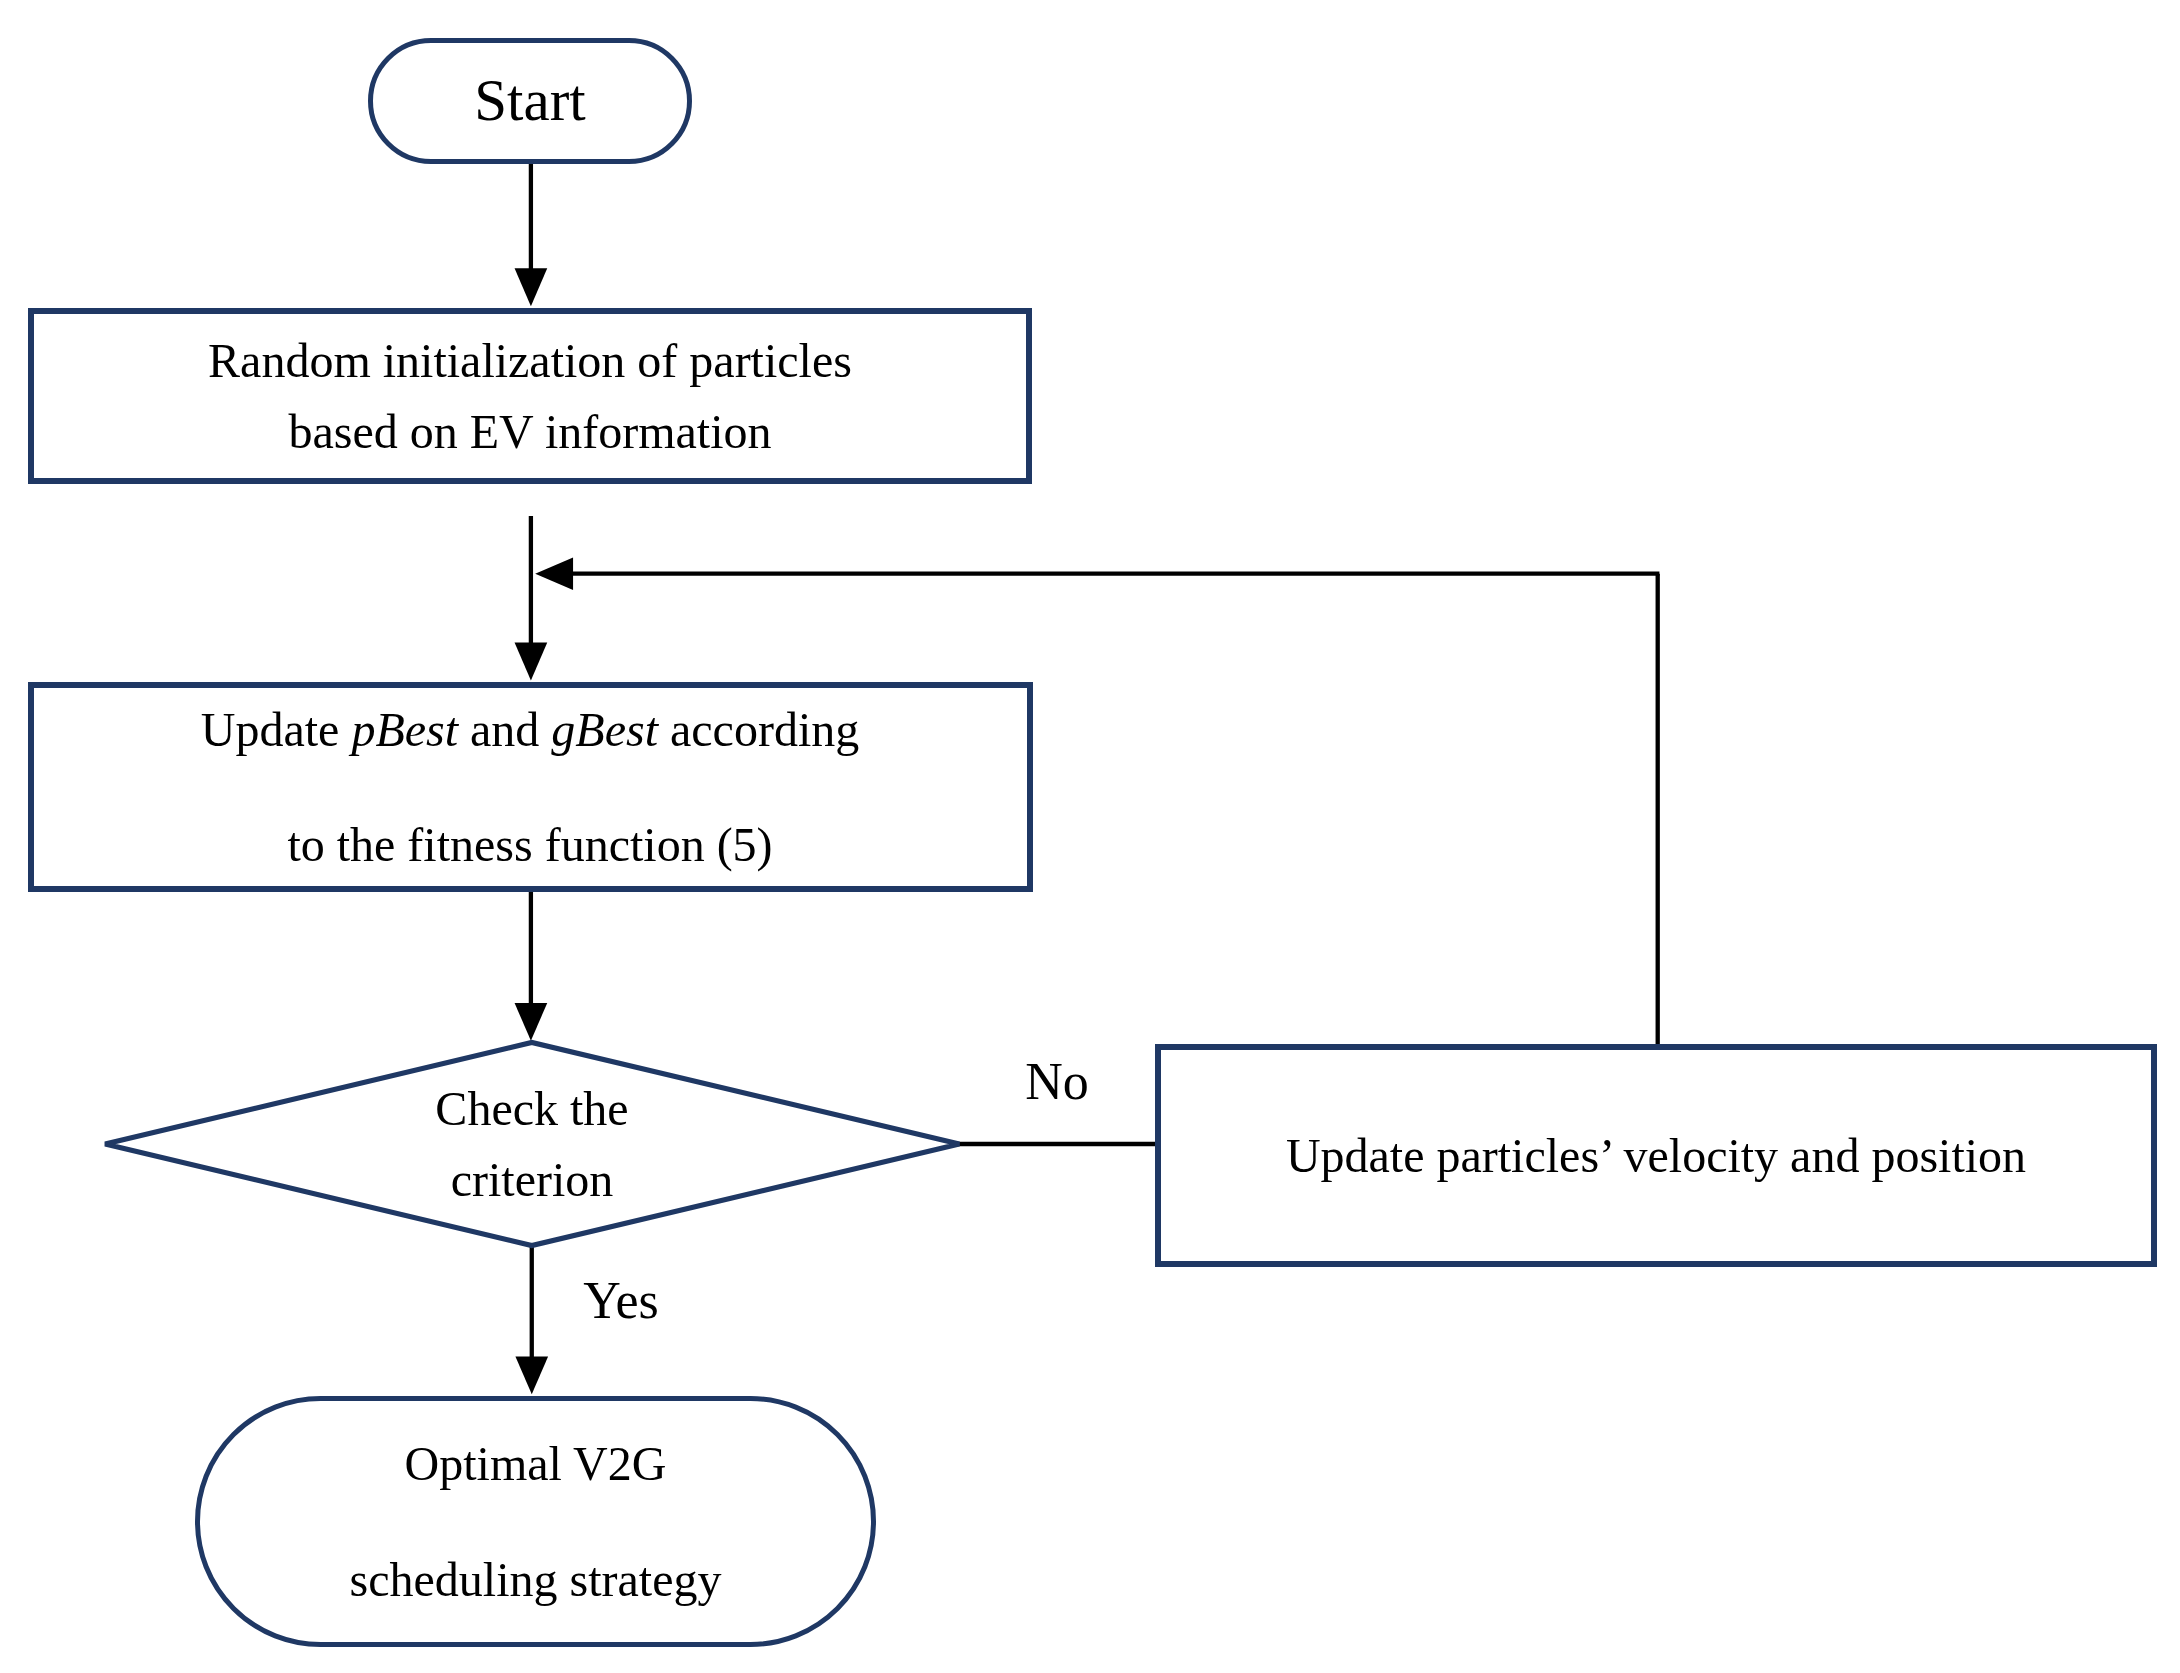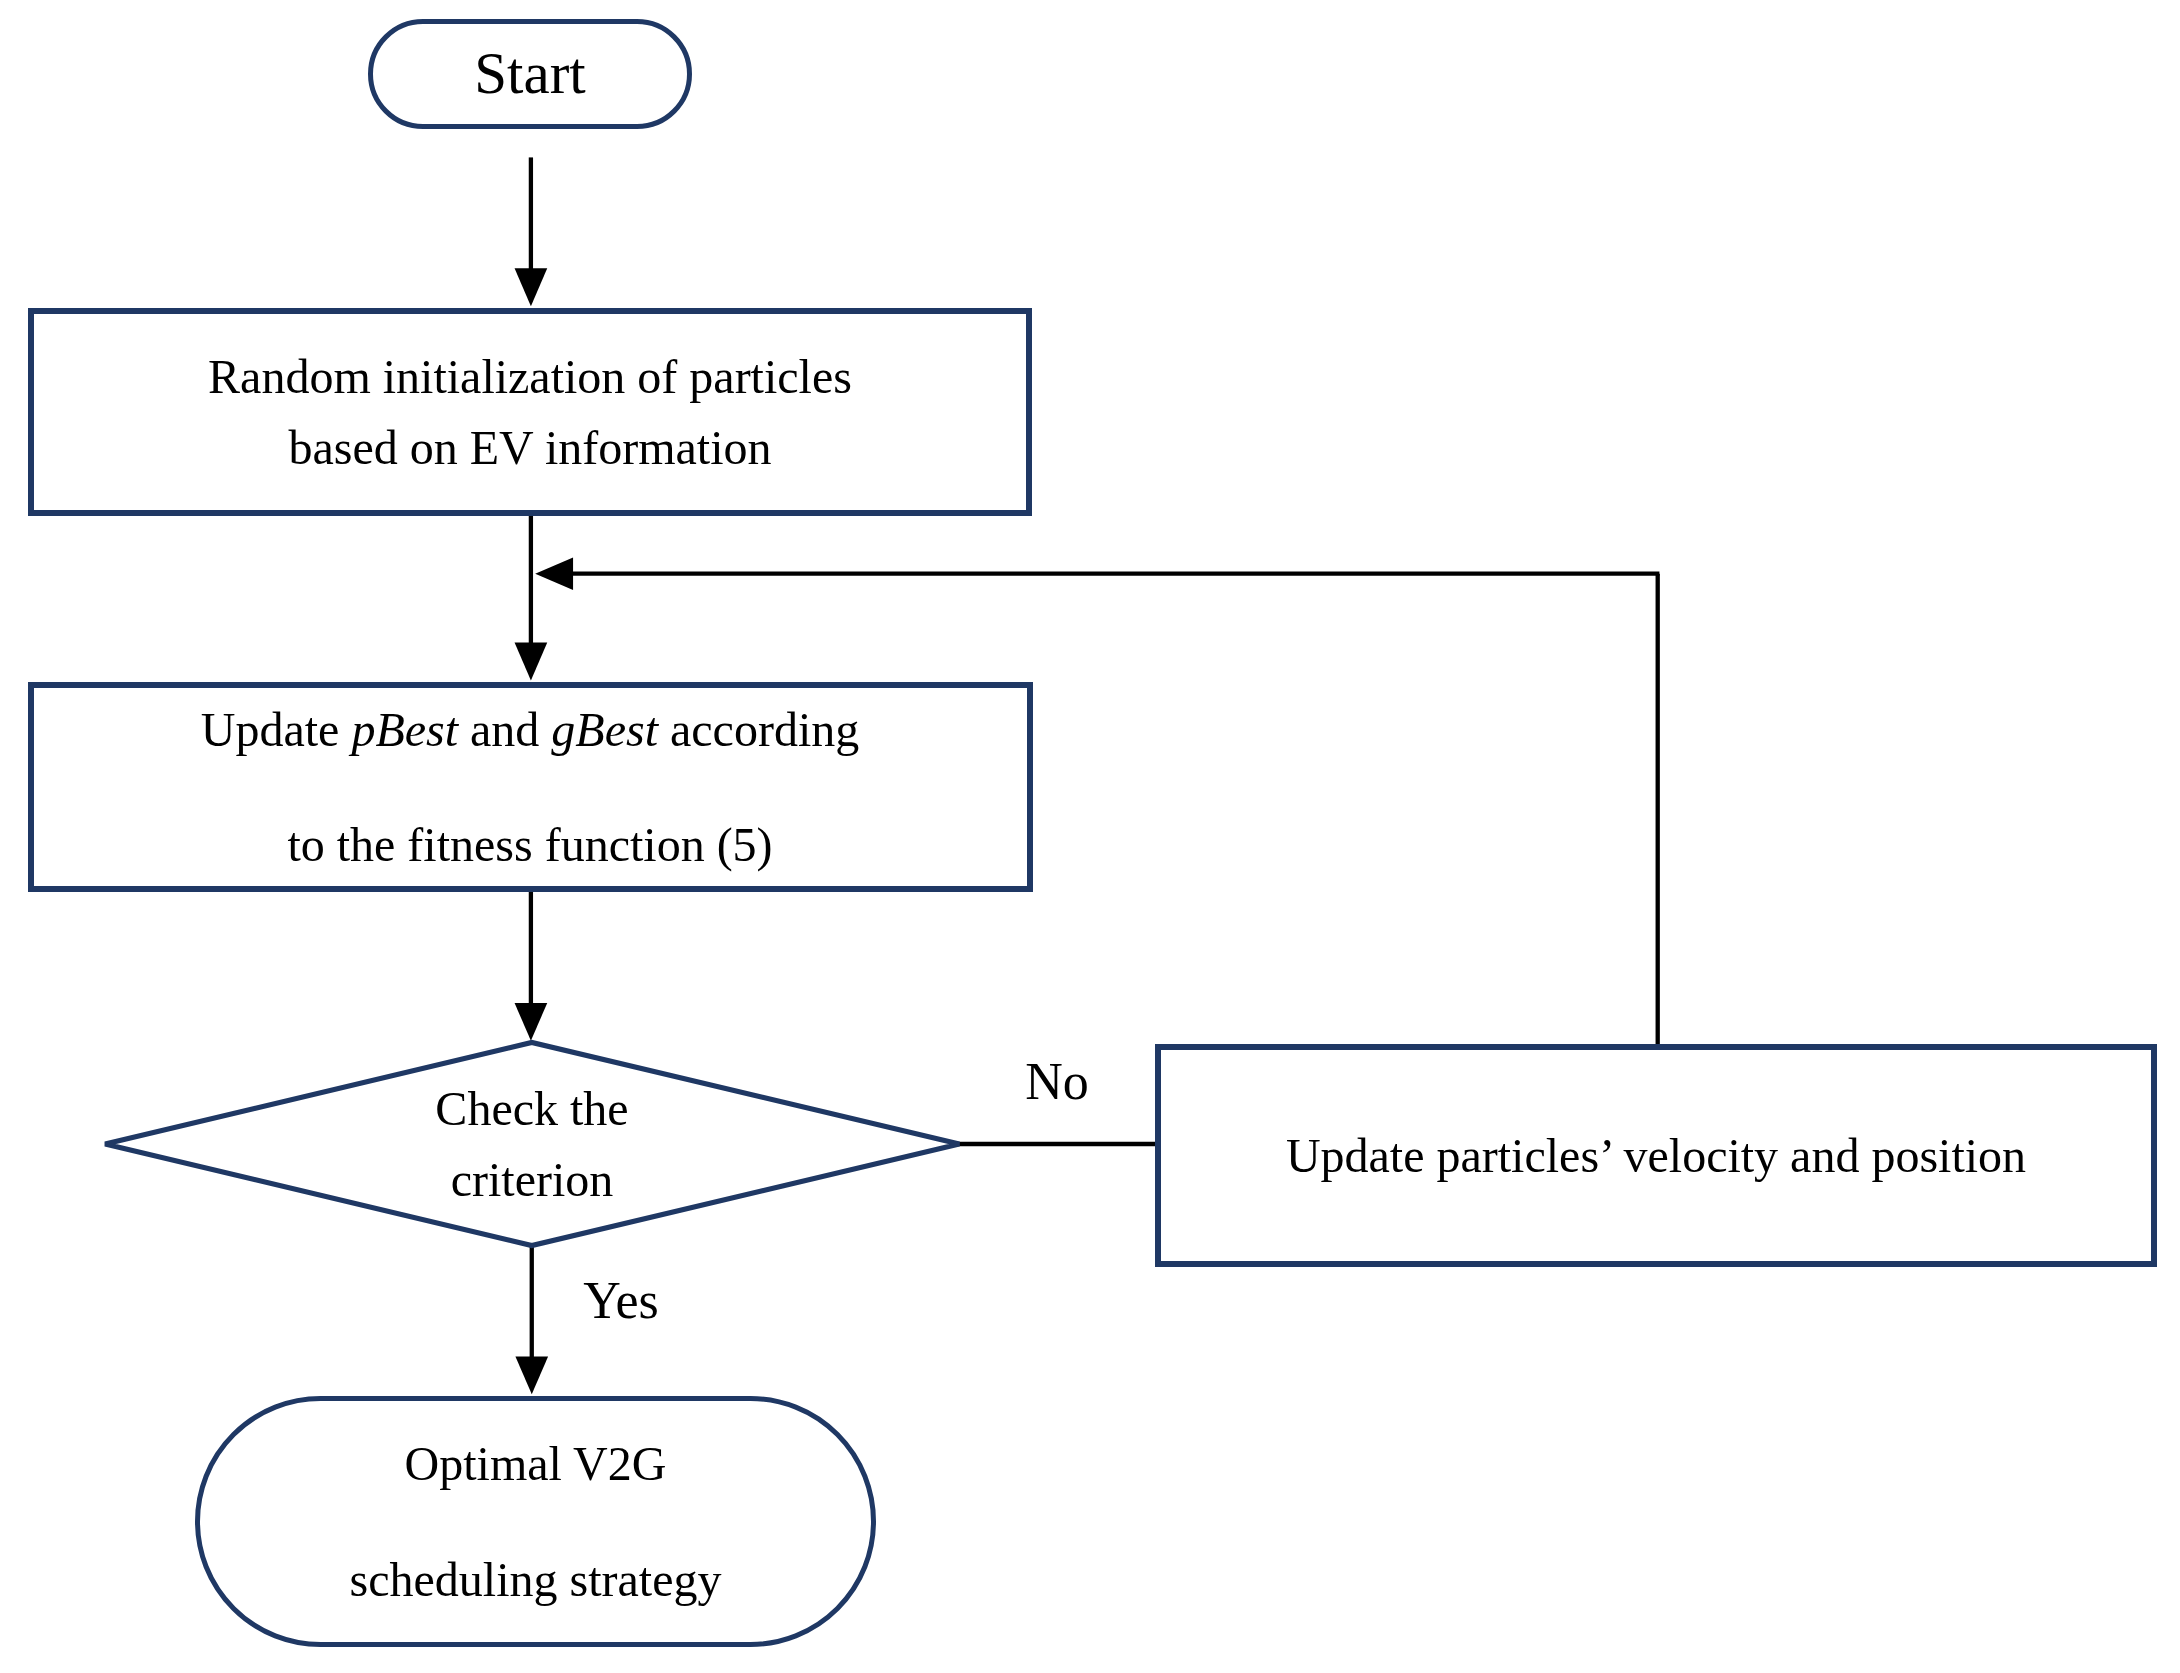--- a/index.html
+++ b/index.html
@@ -25,24 +25,24 @@
   .node{
     position:absolute;
     display:flex;flex-direction:column;align-items:center;justify-content:center;
     text-align:center;
     background:var(--c-bg);
     font-size:48px;line-height:1.48;
   }
   .rect-node{border:6px solid var(--c-border);}
   .terminator{border:5.2px solid var(--c-border);}
   .start-node{
-    left:368px;top:19px;width:324px;height:110px;
+    left:368px;top:38px;width:324px;height:126px;
     border-radius:64px;font-size:59px;
   }
-  .init-node{left:28px;top:308px;width:1004px;height:208px;}
+  .init-node{left:28px;top:308px;width:1004px;height:176px;}
   .update-best-node{left:27.5px;top:682px;width:1005px;height:210px;gap:44px;}
   .decision-text{
     left:377px;top:1088px;width:310px;height:112px;
     background:transparent;
   }
   .update-particles-node{left:1155px;top:1044px;width:1002px;height:223px;}
   .optimal-node{
     left:195px;top:1396px;width:681px;height:251px;
     border-radius:126px;
     gap:44px;

